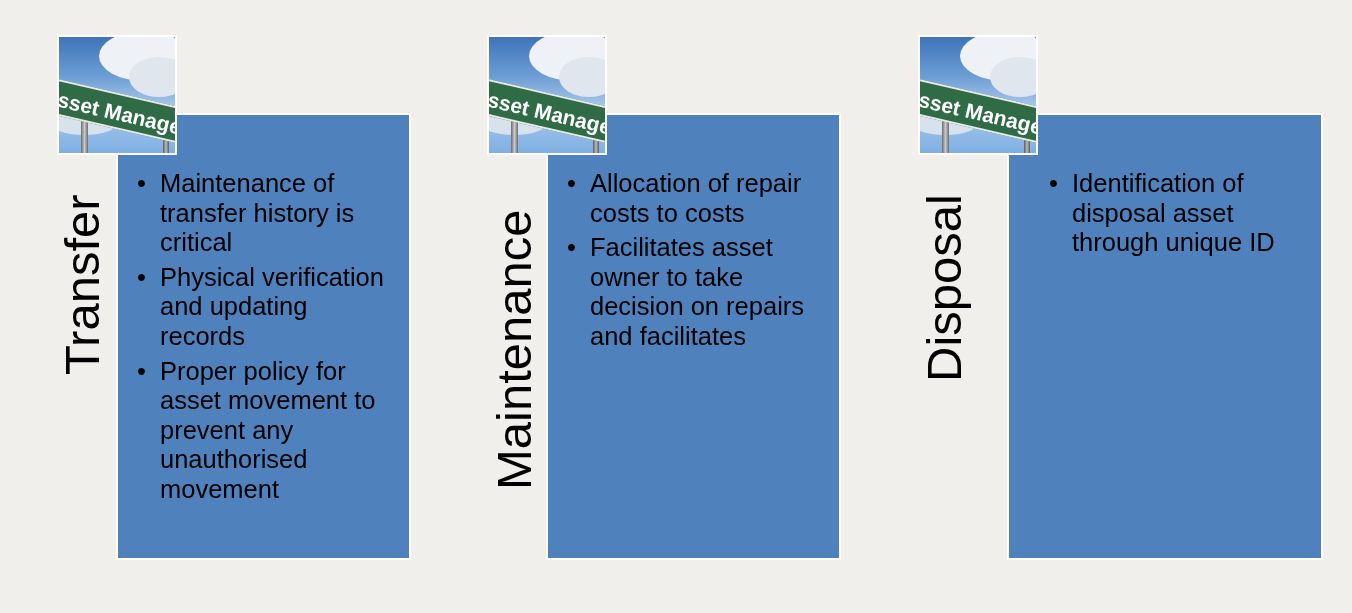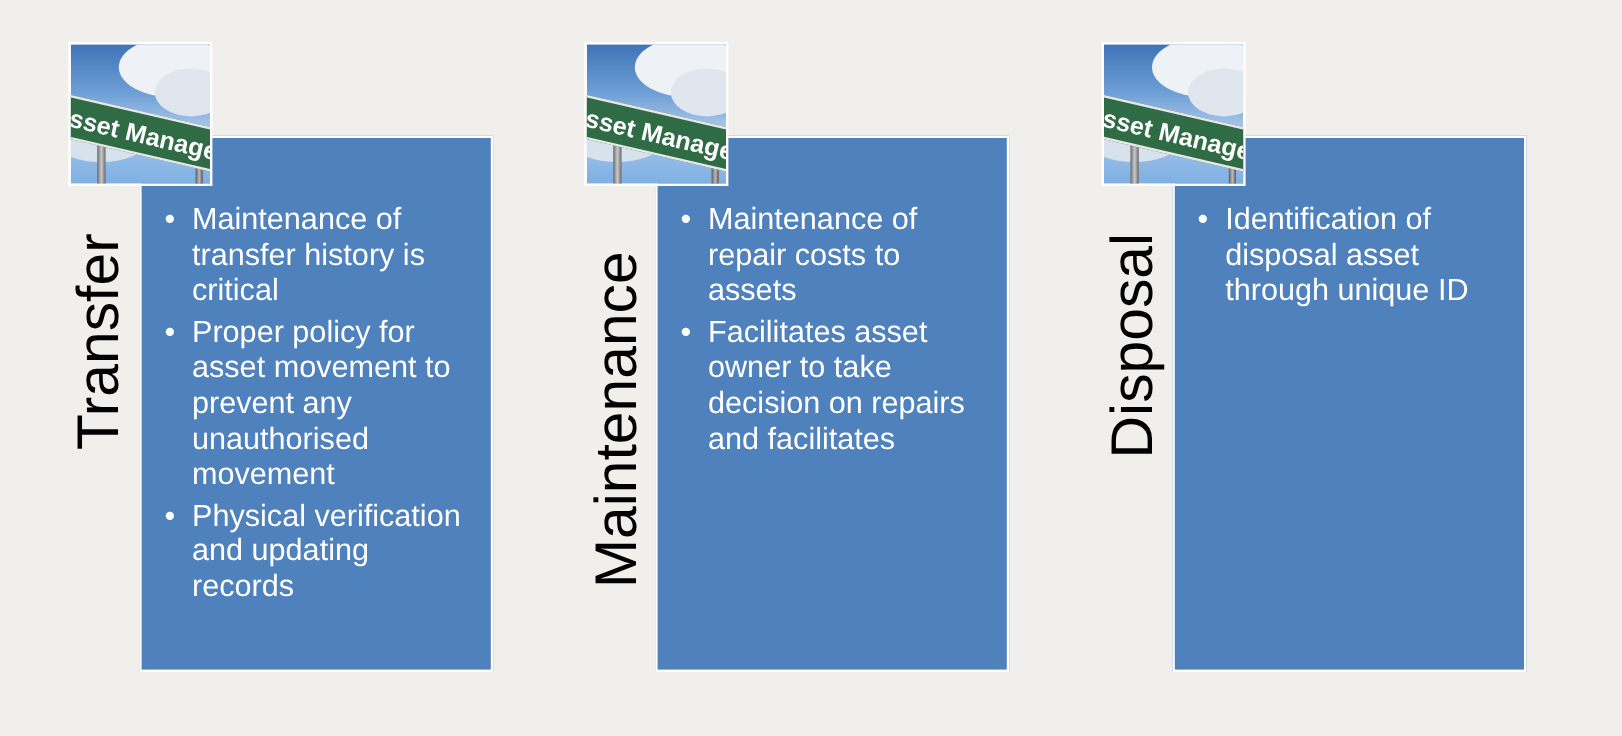--- a/index.html
+++ b/index.html
@@ -17,21 +17,21 @@
       width: 291px;
       height: 443px;
       background: #4F81BD;
       border: 2px solid #FFFFFF;
       box-sizing: content-box;
     }
     .bullets {
       list-style: none;
       margin: 0;
       padding: 54px 10px 0 42px;
-      color: #ffffff;
+      color: #000000;
       font-size: 25.5px;
       line-height: 29.6px;
     }
     .bullets li { position: relative; margin-bottom: 5px; }
     .bullets li::before {
       content: "\2022";
       position: absolute;
       left: -23px;
       top: 0;
     }
@@ -101,52 +101,52 @@
     <div class="cloud2"></div>
     <div class="cloud3"></div>
     <div class="pole1"></div>
     <div class="pole2"></div>
     <div class="sign">sset Managem</div>
   </div>
   <div class="vtitle" style="left:58px; top:375px;">Transfer</div>
   <div class="content-box" style="left:116px;">
     <ul class="bullets">
       <li>Maintenance of transfer history is critical</li>
+      <li>Physical verification and updating records</li>
       <li>Proper policy for asset movement to prevent any unauthorised movement</li>
-      <li>Physical verification and updating records</li>
     </ul>
   </div>
 </div>
 
 <div class="panel" style="left:0;">
   <div class="thumb" style="left:487px;">
     <div class="cloud1"></div>
     <div class="cloud2"></div>
     <div class="cloud3"></div>
     <div class="pole1"></div>
     <div class="pole2"></div>
     <div class="sign">sset Managem</div>
   </div>
   <div class="vtitle" style="left:490px; top:490px;">Maintenance</div>
   <div class="content-box" style="left:546px;">
     <ul class="bullets">
-      <li>Maintenance of repair costs to assets</li>
+      <li>Allocation of repair costs to costs</li>
       <li>Facilitates asset owner to take decision on repairs and facilitates</li>
     </ul>
   </div>
 </div>
 
 <div class="panel" style="left:0;">
   <div class="thumb" style="left:918px;">
     <div class="cloud1"></div>
     <div class="cloud2"></div>
     <div class="cloud3"></div>
     <div class="pole1"></div>
     <div class="pole2"></div>
     <div class="sign">sset Managem</div>
   </div>
   <div class="vtitle" style="left:920px; top:382px;">Disposal</div>
-  <div class="content-box" style="left:977px;">
+  <div class="content-box" style="left:1007px;padding-left:21px;">
     <ul class="bullets">
       <li>Identification of disposal asset through unique ID</li>
     </ul>
   </div>
 </div>
 
 </body></html>

